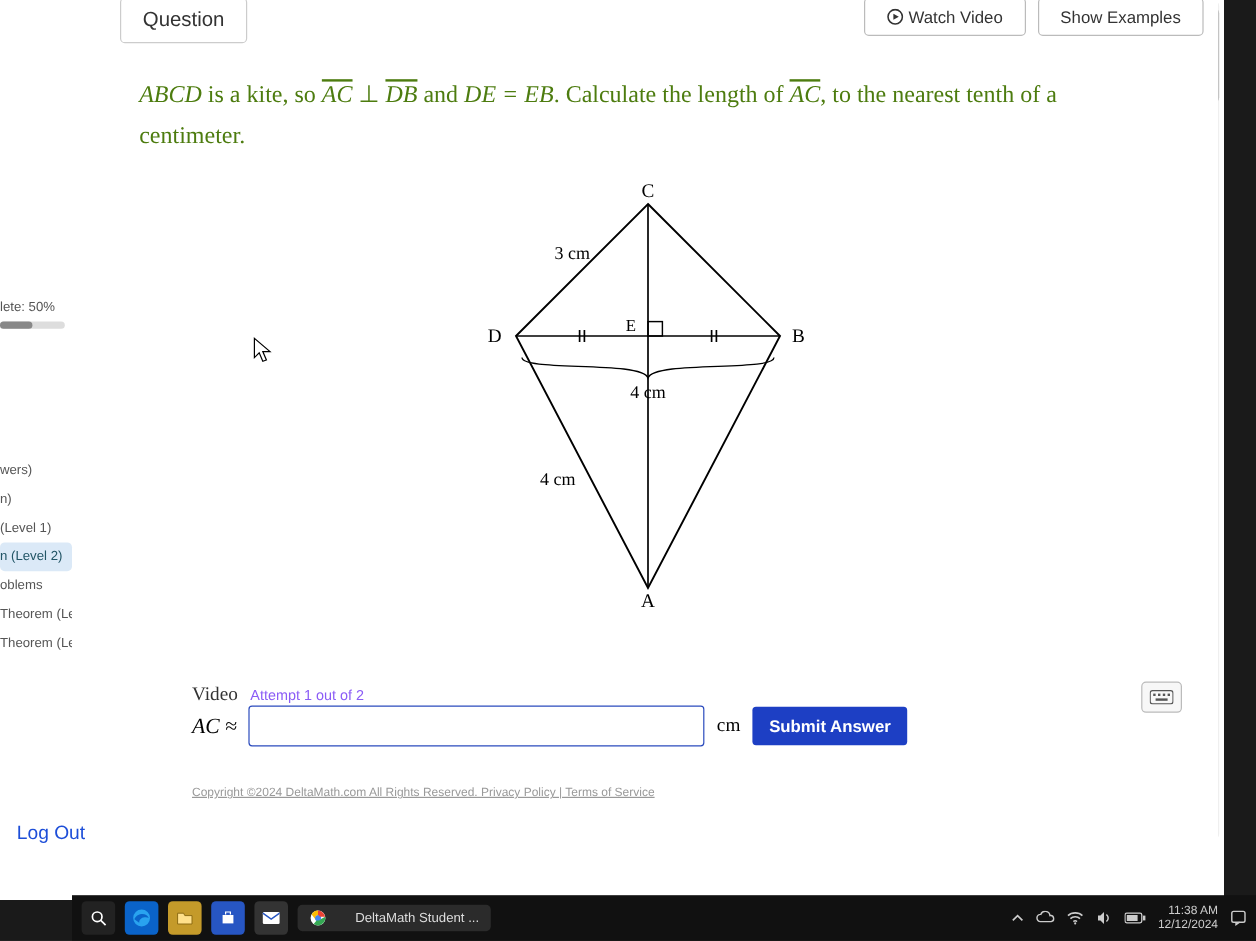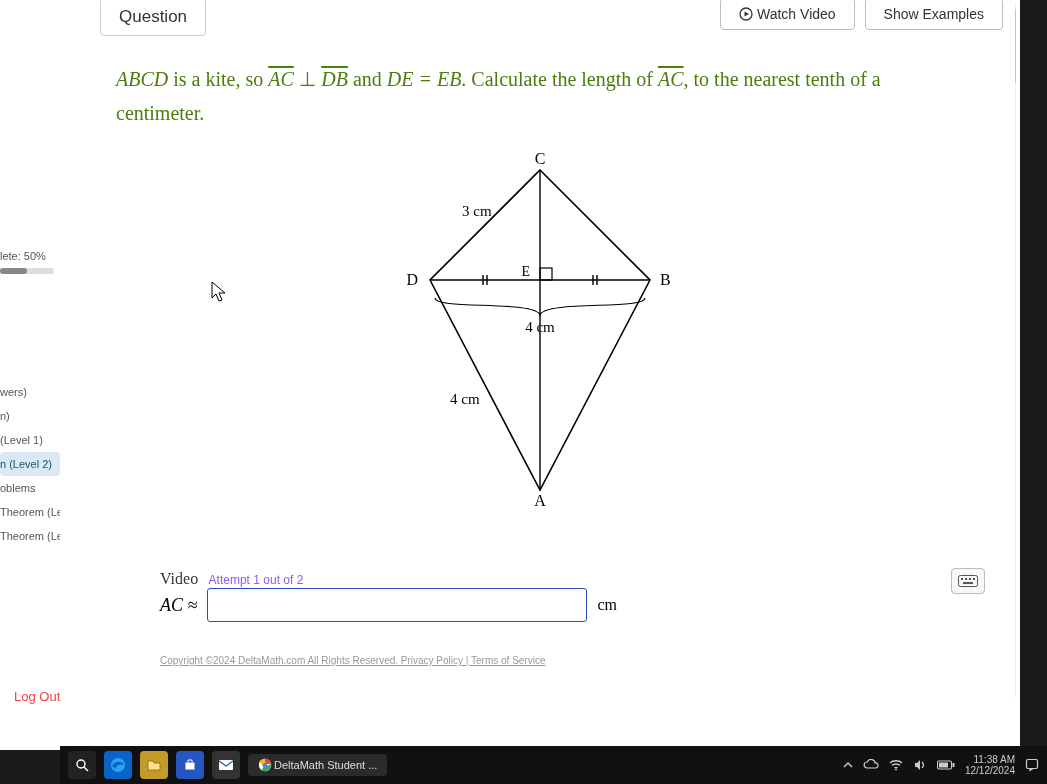--- a/index.html
+++ b/index.html
@@ -48,37 +48,37 @@
     padding:8px 14px; font-size:14px; font-weight:600; cursor:pointer;
   }
   .kb-btn {
     position:absolute; right:30px; top:578px; width:34px; height:26px;
     border:1px solid #bbb; border-radius:4px; background:#f7f7f7; display:flex;
     align-items:center; justify-content:center; cursor:pointer;
   }
   .footer {
     position:absolute; left:80px; bottom:44px; font-size:10px; color:#999;text-decoration:underline;
   }
-  .logout { position:absolute; left:14px; bottom:46px; font-size:13px; color:#ef4444; cursor:pointer; }
+  .logout { position:absolute; left:14px; bottom:46px; font-size:16px; color:#1d4ed8; cursor:pointer; }
   .progress-pill { position:absolute; left:0; top:278px; width:54px; height:6px; background:#ddd; border-radius:3px; }
   .progress-pill::after { content:""; display:block; width:50%; height:100%; background:#888; border-radius:3px; }
 
   
   .taskbar {
     position:absolute; left:60px; bottom:0; right:0; height:38px;
     background:#111; display:flex; align-items:center; padding:0 8px; gap:8px;
     color:#ccc; font-size:10px;
   }
   .task-icon {
     width:28px; height:28px; border-radius:4px; display:flex;
     align-items:center; justify-content:center; color:#fff; font-size:14px;
   }
   .task-pill {
     background:#2b2b2b; border-radius:4px; padding:4px 10px; font-size:11px;
-    display:flex; align-items:center; gap:2px; color:#ddd;
+    display:flex; align-items:center; gap:24px; color:#ddd;
   }
   .tray { margin-left:auto; display:flex; align-items:center; gap:10px; }
   .clock { text-align:right; line-height:1.1; font-size:10px; }
 
   .scrollbar { position:absolute; right:4px; top:10px; width:10px; height:700px; background:#efefef; border-radius:6px; }
   .scroll-thumb { position:absolute; right:0; top:6px; width:10px; height:80px; background:#c4c4c4; border-radius:6px; }
 
   .cursor-arrow { position:absolute; left:130px; top:290px; }
 </style>
 </head>
@@ -158,20 +158,21 @@
         <path d="M2 2 L2 18 L6 14 L9 21 L12 20 L9 13 L15 13 Z" fill="#fff" stroke="#000" stroke-width="1"></path>
       </svg>
 
       <div class="ans-area">
         <span class="ans-title">Video</span>
         <span class="ans-attempt">Attempt 1 out of 2</span>
         <div class="ans-row">
           <span class="ac-label">AC ≈</span>
           <input class="ac-input" type="text" value="" style="">
           <span class="unit">cm</span>
+          <button class="submit">Submit Answer</button>
         </div>
       </div>
 
       <div class="kb-btn">
         <svg width="20" height="12" viewBox="0 0 20 12">
             <rect x="0.5" y="0.5" width="19" height="11" rx="2" fill="none" stroke="#555"></rect>
             <rect x="3" y="3" width="2" height="2" fill="#555"></rect>
             <rect x="7" y="3" width="2" height="2" fill="#555"></rect>
             <rect x="11" y="3" width="2" height="2" fill="#555"></rect>
             <rect x="15" y="3" width="2" height="2" fill="#555"></rect>

